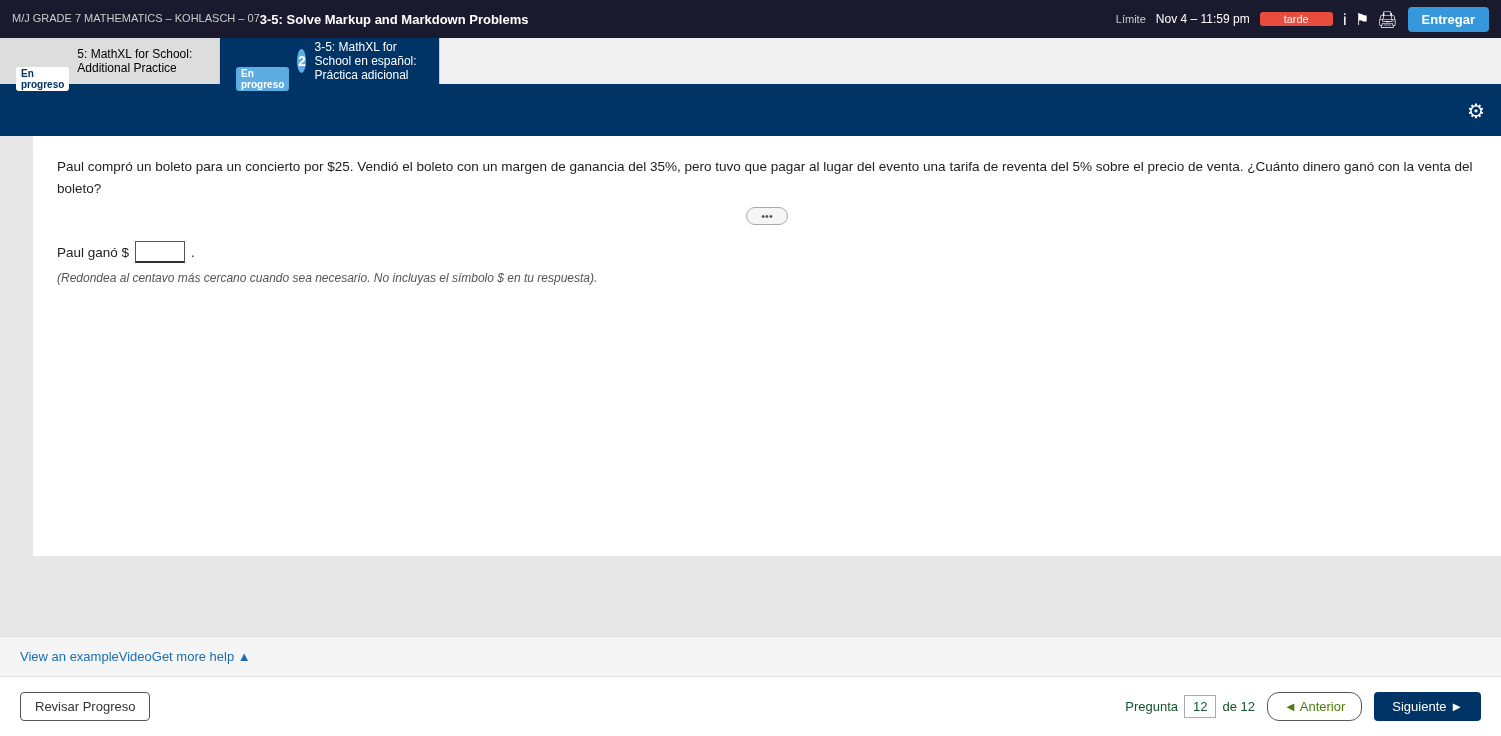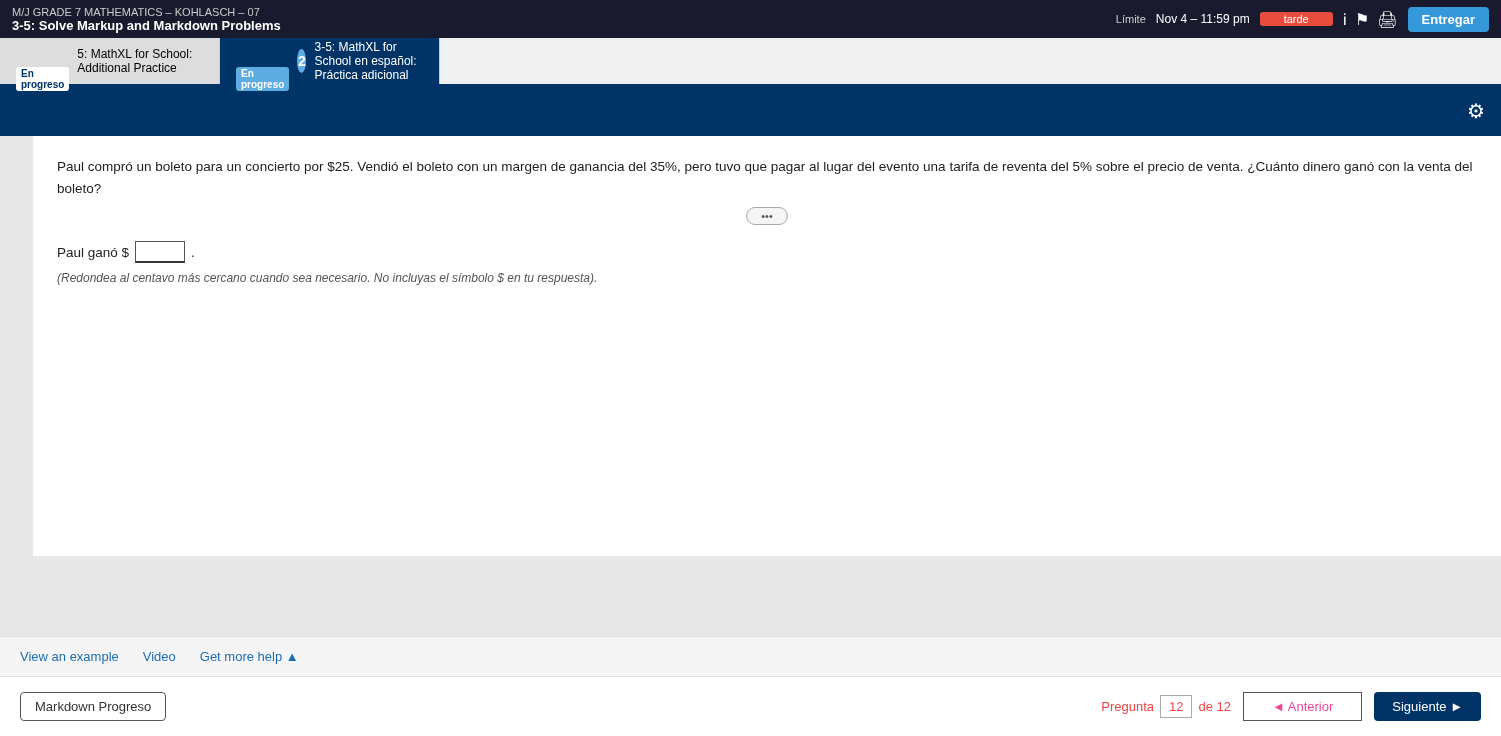--- a/index.html
+++ b/index.html
@@ -17,21 +17,21 @@
       background: #1a1a2e;
       color: white;
       display: flex;
       align-items: center;
       justify-content: space-between;
       padding: 4px 12px;
       height: 38px;
     }
     .top-bar-left {
       display: flex;
-      flex-direction: column;
+      flex-direction: row;
       font-size: 11px;
       color: #ccc;
     }
     .top-bar-title {
       font-size: 13px;
       font-weight: bold;
       color: white;
     }
     .top-bar-right {
       display: flex;
@@ -202,21 +202,20 @@
       align-items: center;
       justify-content: space-between;
       position: absolute;
       bottom: 60px;
       left: 0;
       right: 0;
     }
     .bottom-left-links {
       display: flex;
       align-items: flex-start;
-      gap: 24px;
     }
     .link-btn {
       background: none;
       border: none;
       color: #1a6db5;
       font-size: 13px;
       cursor: pointer;
       text-decoration: none;
     }
     .bottom-right-btns {
@@ -269,36 +268,36 @@
       padding: 6px 14px;
       font-size: 13px;
       color: #333;
       cursor: pointer;
     }
     .pregunta-info {
       display: flex;
       align-items: center;
       gap: 6px;
       font-size: 13px;
-      color: #ef4444;
+      color: #14532d;
     }
     .pregunta-box {
       border: 1px solid #aaa;
       padding: 3px 8px;
       font-size: 13px;
       min-width: 32px;
       text-align: center;
     }
     .anterior-btn {
       background: white;
       border: 1.5px solid #555;
-      border-radius: 0;
-      padding: 6px 28px;
-      font-size: 13px;
-      color: #ec4899;
+      border-radius: 12px;
+      padding: 6px 16px;
+      font-size: 13px;
+      color: #4d7c0f;
       cursor: pointer;
     }
     .siguiente-btn {
       background: #003366;
       color: white;
       border: none;
       border-radius: 4px;
       padding: 7px 18px;
       font-size: 13px;
       cursor: pointer;
@@ -359,21 +358,21 @@
 <div class="bottom-bar">
   <div class="bottom-left-links">
     <a class="link-btn" href="#">View an example</a>
     <a class="link-btn" href="#">Video</a>
     <a class="link-btn" href="#">Get more help ▲</a>
   </div>
 </div>
 
 <div class="nav-bar">
   <div class="nav-bar-left">
-    <button class="revisar-btn">Markdown Progreso</button>
+    <button class="revisar-btn">Revisar Progreso</button>
   </div>
   <div class="pregunta-info">
     <span>Pregunta</span>
     <span class="pregunta-box">12</span>
     <span>de 12</span>
   </div>
   <button class="anterior-btn">◄ Anterior</button>
   <button class="siguiente-btn">Siguiente ►</button>
 </div>
 

